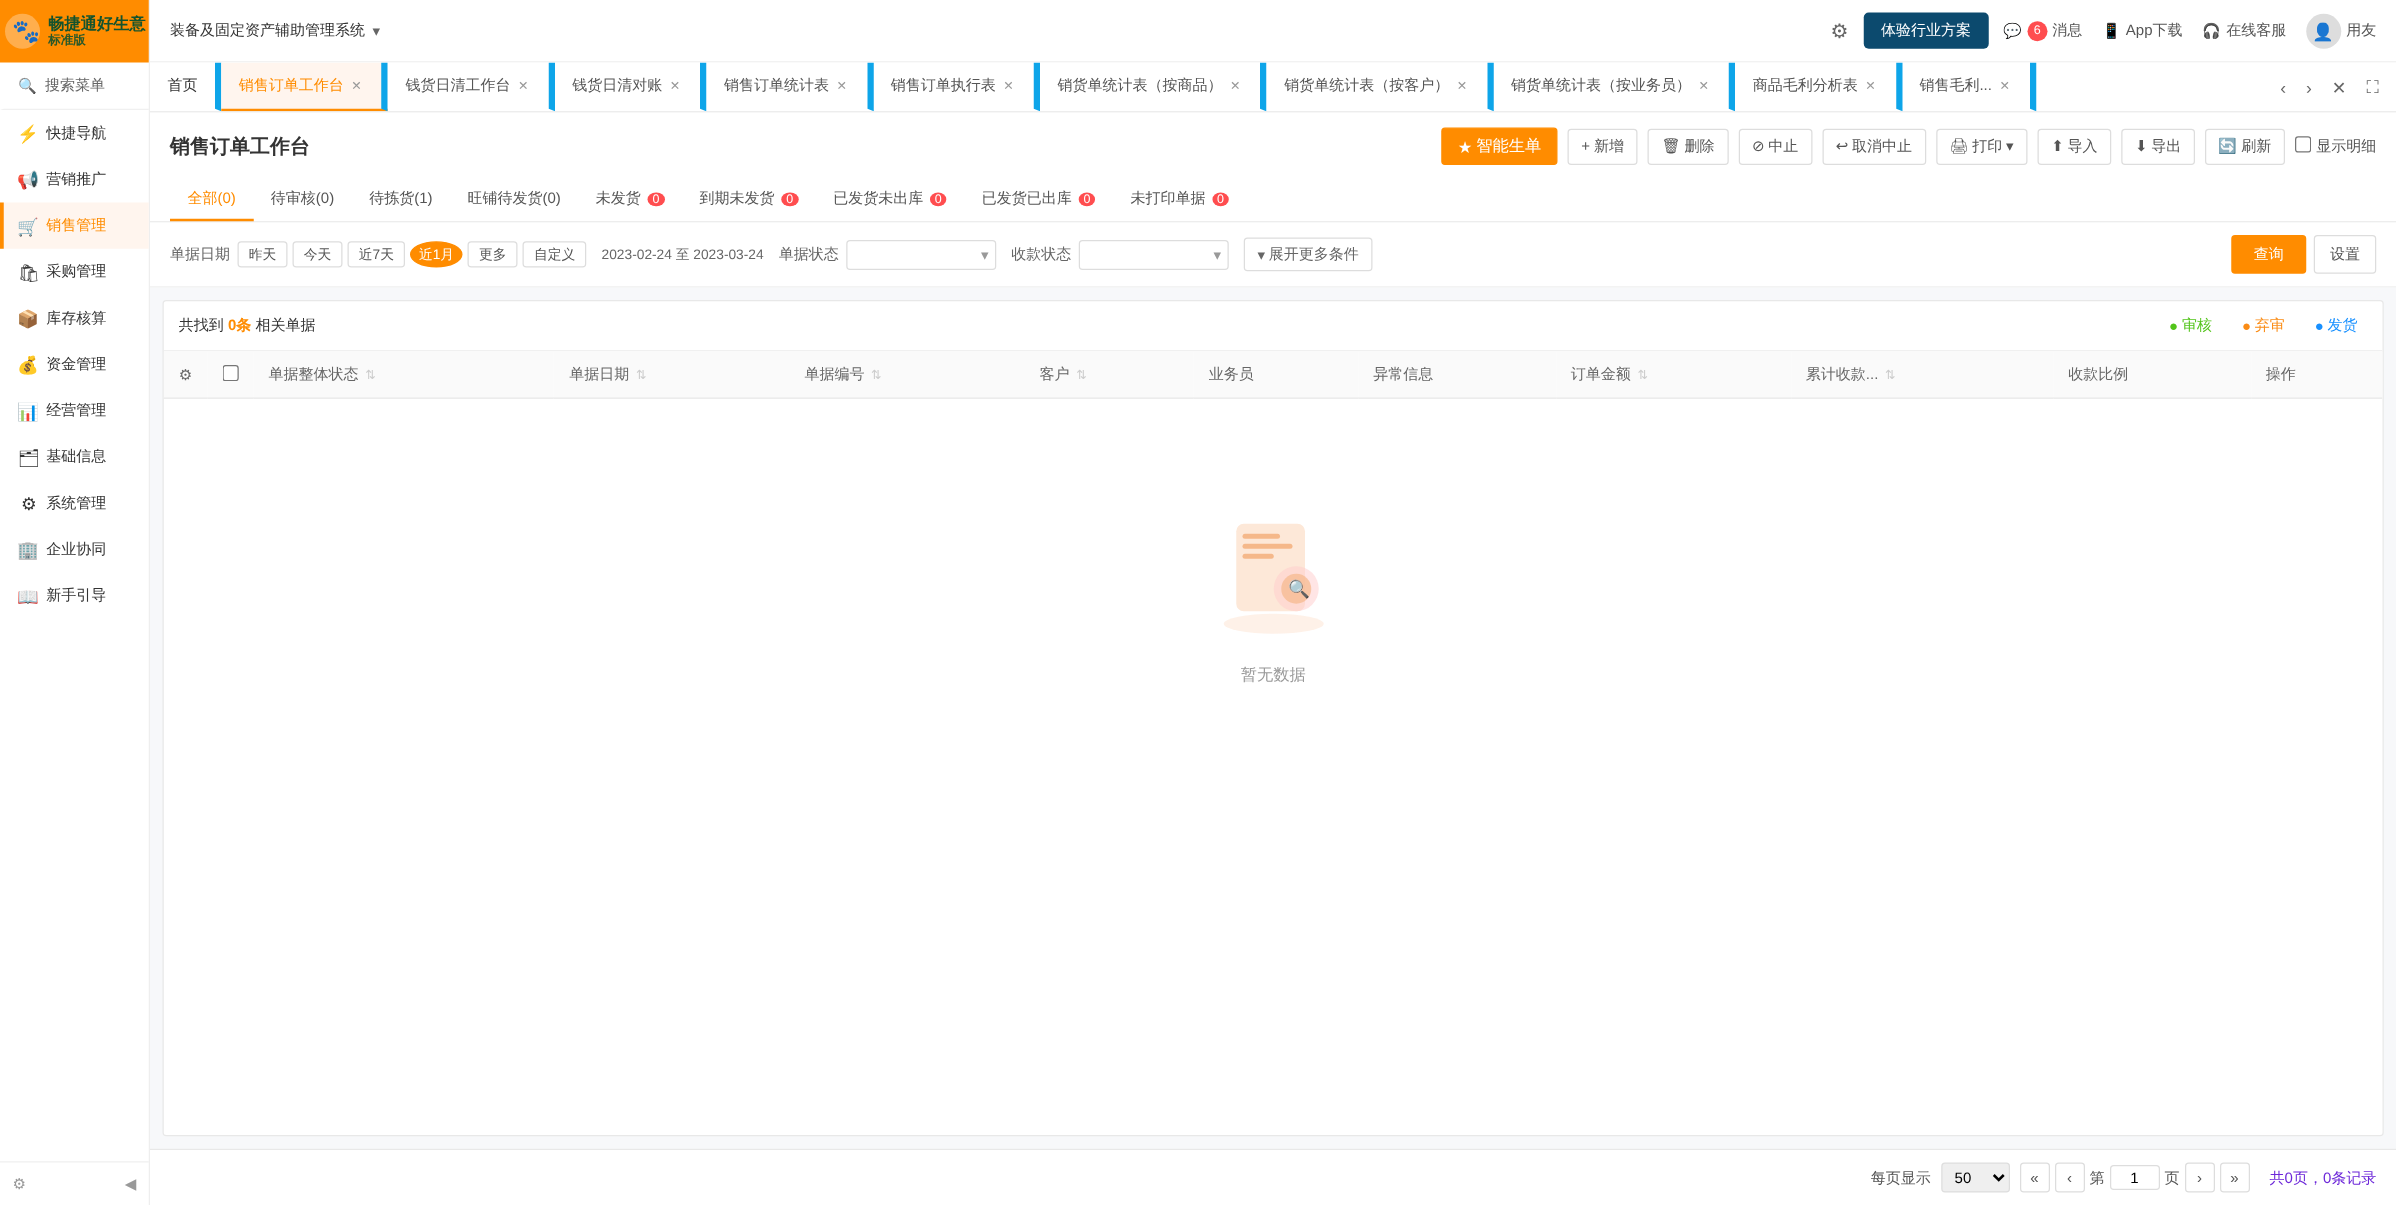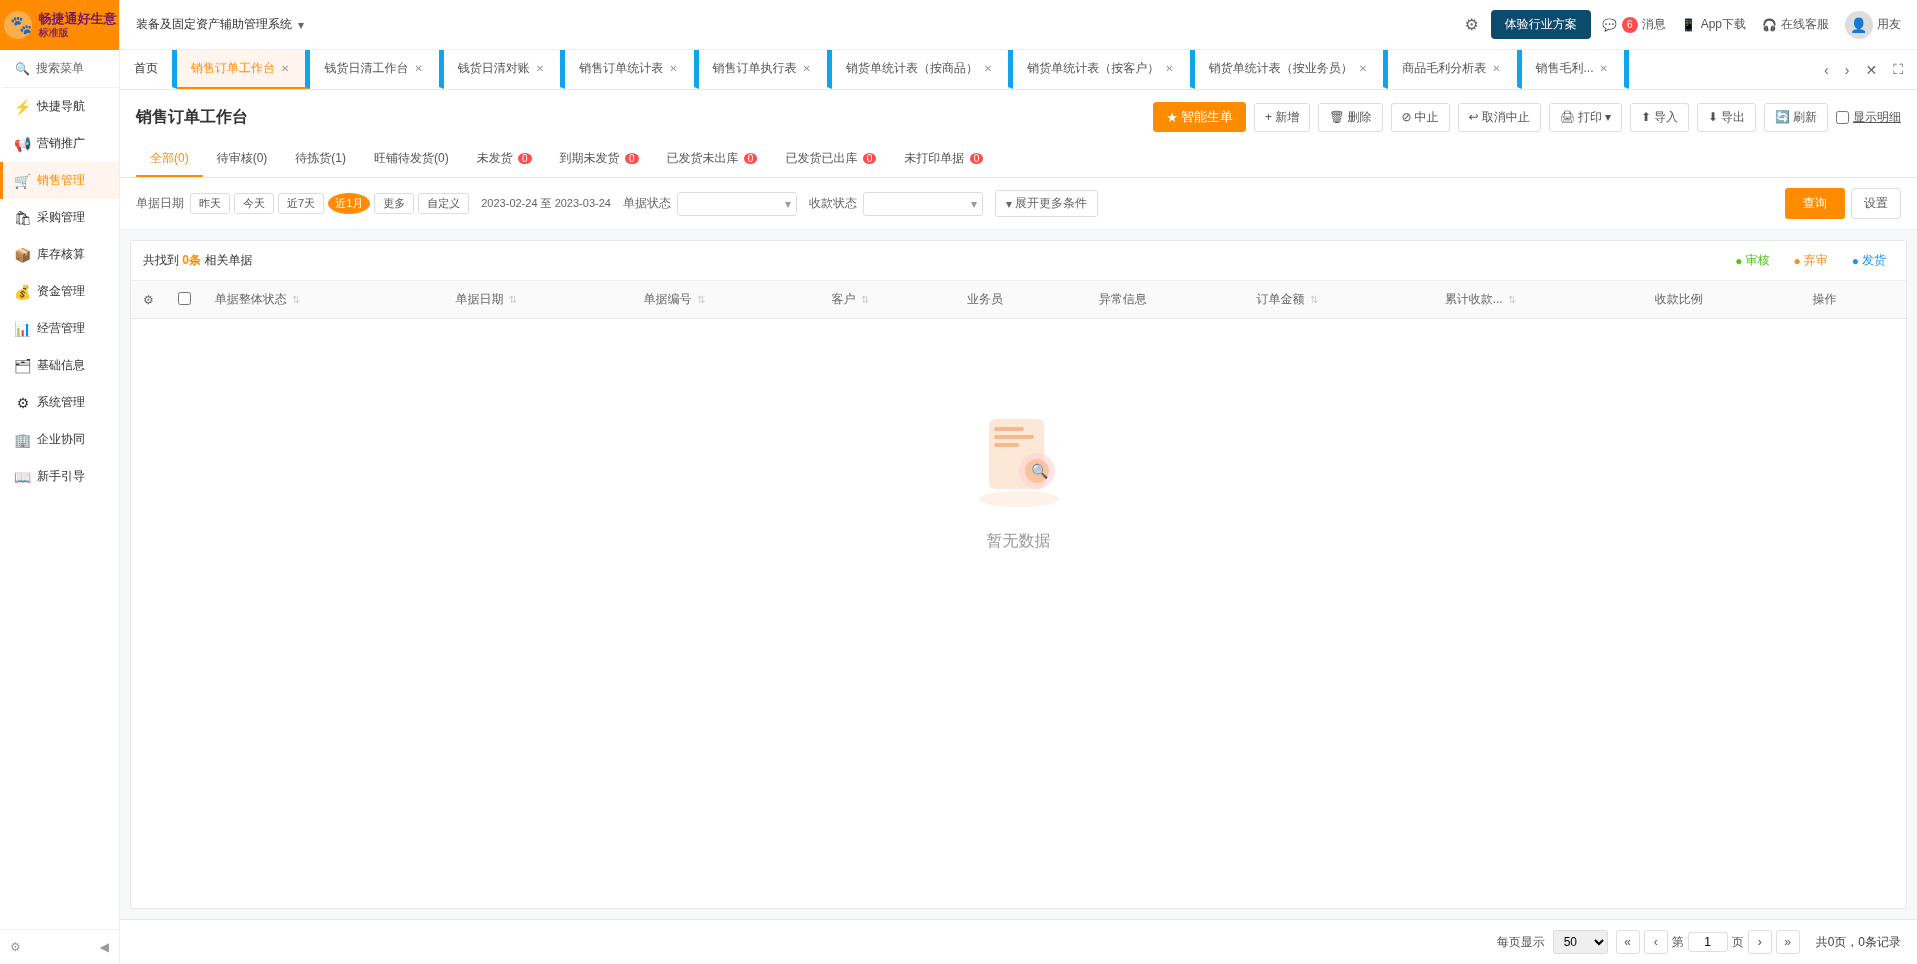--- a/index.html
+++ b/index.html
@@ -2,21 +2,21 @@
 <html><head>
   <meta charset="utf-8">
   <style>
     * { box-sizing: border-box; margin: 0; padding: 0; font-family: 'Microsoft YaHei', Arial, sans-serif; }
     body { display: flex; height: 964px; overflow: hidden; background: #f5f5f5; font-size: 12px; }
 
     
     .sidebar { width: 120px; background: #fff; border-right: 1px solid #eee; display: flex; flex-direction: column; }
     .sidebar-logo { background: #ff8c00; height: 50px; display: flex; align-items: center; justify-content: center; gap: 6px; }
     .sidebar-logo-icon { width: 30px; height: 30px; }
-    .sidebar-logo-text { color: #701a75; font-size: 13px; font-weight: bold; line-height: 1.2; }
+    .sidebar-logo-text { color: #14532d; font-size: 13px; font-weight: bold; line-height: 1.2; }
     .sidebar-search { padding: 8px; display: flex; align-items: center; gap: 4px; border-bottom: 1px solid #f0f0f0; cursor: pointer; }
     .sidebar-search span { color: #666; font-size: 12px; }
     .sidebar-nav { display: flex; flex-direction: column; }
     .sidebar-nav-item { display: flex; align-items: center; gap: 6px; padding: 10px 12px; cursor: pointer; color: #333; font-size: 12px; border-left: 3px solid transparent; }
     .sidebar-nav-item.active { background: #fff5ee; border-left: 3px solid #ff8c00; color: #ff8c00; }
     .sidebar-nav-item .nav-icon { width: 16px; height: 16px; display: flex; align-items: center; justify-content: center; font-size: 14px; }
     .sidebar-bottom { margin-top: auto; padding: 10px; display: flex; justify-content: space-between; align-items: center; border-top: 1px solid #f0f0f0; }
 
     
     .main { flex: 1; display: flex; flex-direction: column; overflow: hidden; }
@@ -44,21 +44,21 @@
     
     .content { flex: 1; overflow: auto; background: #f7f8fa; padding: 0; display: flex; flex-direction: column; }
 
     
     .page-header { background: #fff; padding: 12px 16px 0; border-bottom: 1px solid #e8e8e8; }
     .page-title-bar { display: flex; align-items: center; justify-content: space-between; margin-bottom: 10px; }
     .page-title { font-size: 16px; font-weight: bold; color: #333; }
     .page-actions { display: flex; align-items: center; gap: 8px; }
     .action-btn { display: flex; align-items: center; gap: 3px; padding: 5px 10px; border: 1px solid #ddd; background: #fff; border-radius: 3px; cursor: pointer; color: #555; font-size: 12px; }
     .action-btn.smart { background: #ff8c00; color: #fff; border-color: #ff8c00; padding: 5px 12px; font-size: 13px; }
-    .checkbox-label { display: flex; align-items: center; gap: 4px; font-size: 12px; color: #555; text-decoration: underline; }
+    .checkbox-label { display: flex; align-items: flex-start; gap: 4px; font-size: 12px; color: #555; }
 
     
     .subtabs { display: flex; align-items: center; padding: 0 0; border-bottom: none; margin-top: 4px; }
     .subtab { padding: 8px 14px; cursor: pointer; font-size: 12px; color: #555; border-bottom: 2px solid transparent; }
     .subtab.active { color: #ff8c00; border-bottom: 2px solid #ff8c00; }
     .subtab .count-badge { background: #ff4d4f; color: #fff; border-radius: 50%; padding: 0 4px; font-size: 10px; margin-left: 2px; }
 
     
     .filter-bar { background: #fff; padding: 10px 16px; display: flex; align-items: center; gap: 12px; flex-wrap: wrap; border-bottom: 1px solid #f0f0f0; }
     .filter-item { display: flex; align-items: center; gap: 6px; }
@@ -88,30 +88,30 @@
     table { width: 100%; border-collapse: collapse; }
     thead tr { background: #fafafa; }
     th { padding: 10px 12px; text-align: left; font-size: 12px; color: #666; font-weight: normal; border-bottom: 1px solid #e8e8e8; white-space: nowrap; }
     th .sort-icon { color: #ccc; font-size: 10px; margin-left: 2px; }
     .th-checkbox { width: 30px; }
     .col-settings { width: 30px; }
 
     
     .empty-state { display: flex; flex-direction: column; align-items: center; justify-content: center; padding: 80px 0; }
     .empty-icon { width: 120px; height: 120px; margin-bottom: 12px; }
-    .empty-text { color: #999; font-size: 16px; }
+    .empty-text { color: #999; font-size: 13px; }
 
     
     .pagination { background: #fff; border-top: 1px solid #e8e8e8; padding: 10px 16px; display: flex; align-items: center; justify-content: flex-end; gap: 8px; }
     .page-size-select { border: 1px solid #ddd; border-radius: 3px; padding: 3px 6px; font-size: 12px; }
     .page-nav { display: flex; align-items: center; gap: 4px; }
     .page-btn { width: 24px; height: 24px; display: flex; align-items: center; justify-content: center; border: 1px solid #ddd; background: #fff; border-radius: 3px; cursor: pointer; font-size: 12px; color: #555; }
     .page-input { width: 40px; border: 1px solid #ddd; border-radius: 3px; padding: 2px 4px; text-align: center; font-size: 12px; }
     .page-info { font-size: 12px; color: #555; }
-    .total-info { font-size: 12px; color: #404040; margin-left: 8px; }
+    .total-info { font-size: 12px; color: #6d28d9; margin-left: 8px; }
 
     
     ::-webkit-scrollbar { width: 6px; height: 6px; }
     ::-webkit-scrollbar-thumb { background: #ccc; border-radius: 3px; }
     ::-webkit-scrollbar-track { background: #f5f5f5; }
   </style>
 </head>
 <body>
 
 <div class="sidebar">

